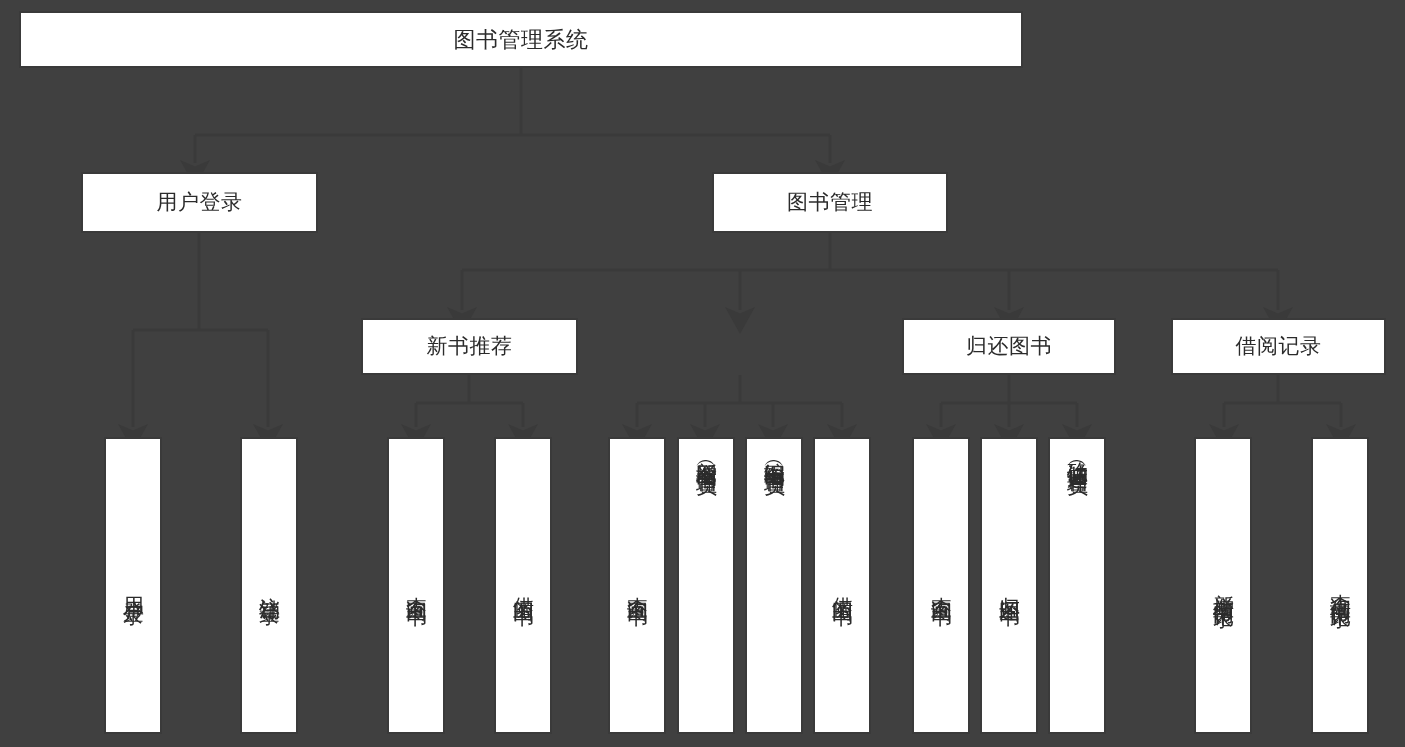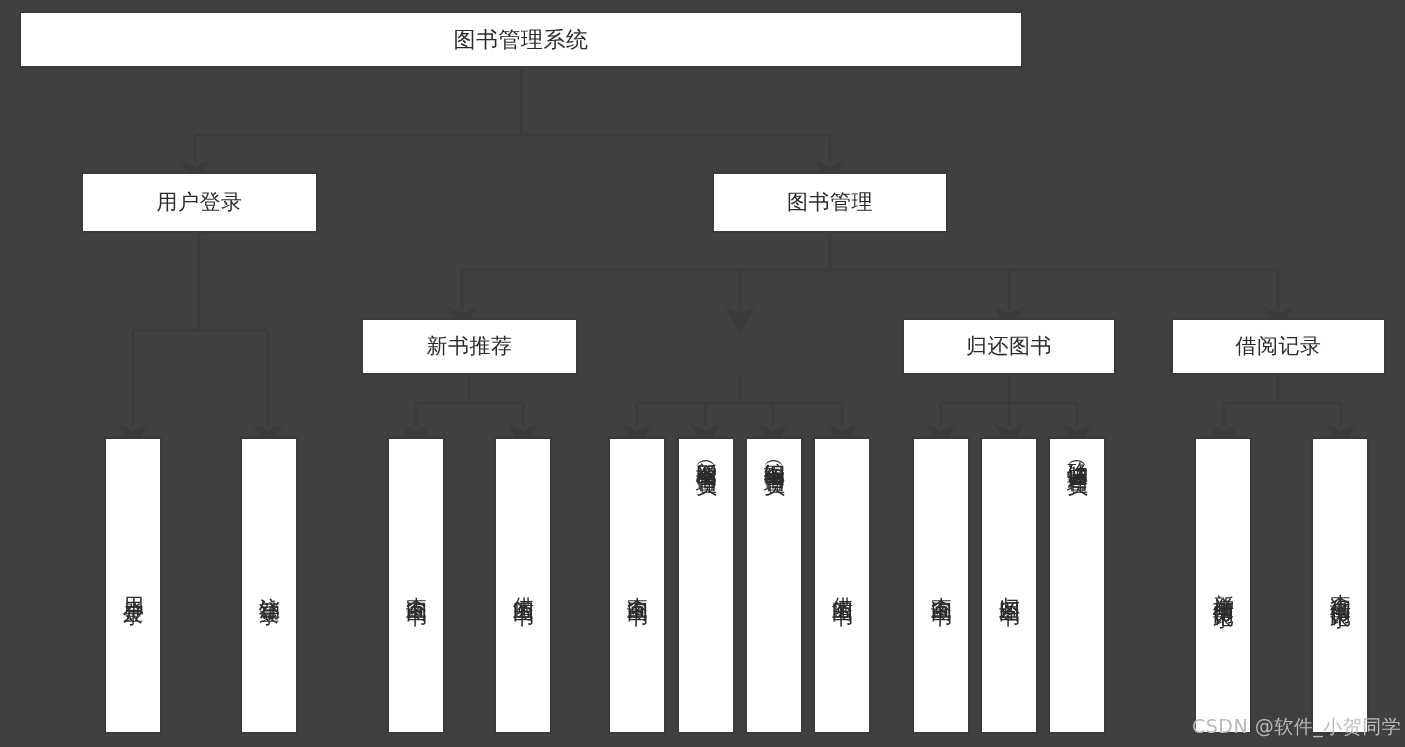--- a/index.html
+++ b/index.html
@@ -183,15 +183,14 @@
     <span class="vlabel">确认归还（管理员）</span>
   </div>
 
   <div class="node vertical short" style="left:1194px; top:437px; width:58px; height:297px;">
     <span class="vlabel">新增借阅记录</span>
   </div>
   <div class="node vertical short" style="left:1311px; top:437px; width:58px; height:297px;">
     <span class="vlabel">查询借阅记录</span>
   </div>
 
-  <div class="watermark" style="left:1192px; top:714px;">CSDN @软件_小贺同学</div>
 
 </div>
 
 </body></html>

